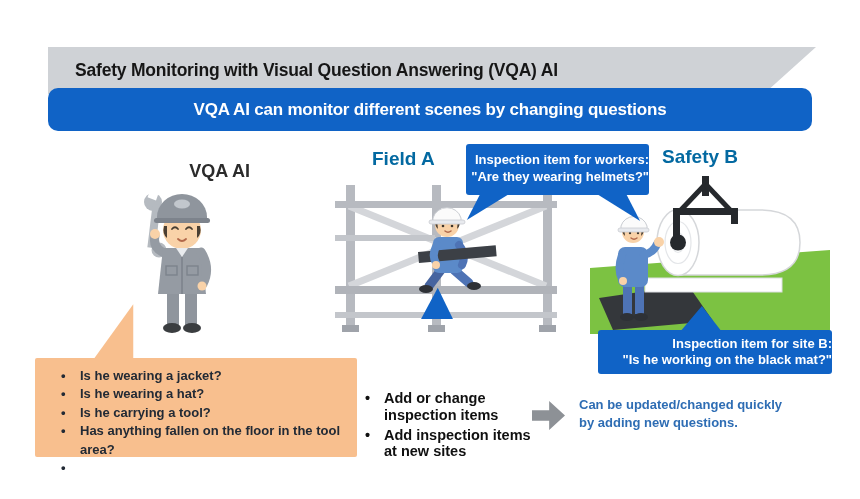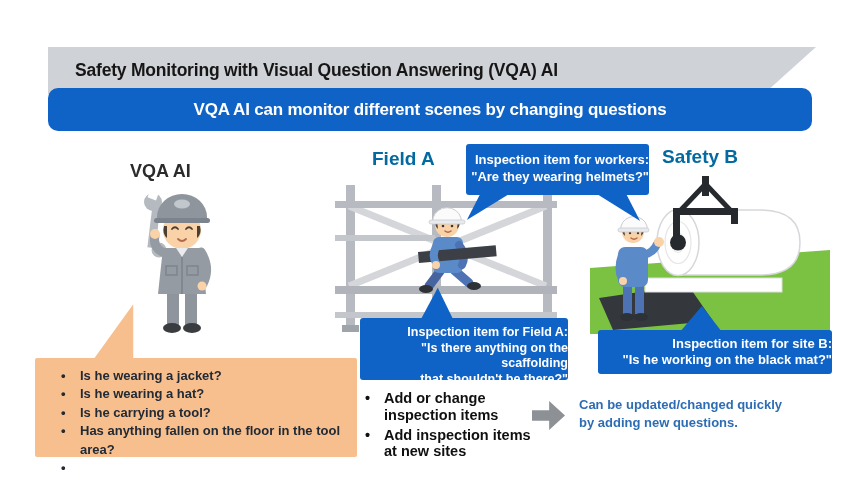--- a/index.html
+++ b/index.html
@@ -10,21 +10,21 @@
   
   .gray-banner{left:48px;top:37px;width:768px;height:47px;background:#cfd2d6;
     clip-path:polygon(0 0,100% 0,93.2% 100%,0 100%);display:flex;align-items:center;margin-top:10px;}
   .gray-banner .title{padding-left:27px;font-size:17.5px;font-weight:bold;color:#161616;letter-spacing:-0.2px;}
   .blue-banner{left:48px;top:88px;width:764px;height:43px;background:#1063c6;
     display:flex;align-items:center;justify-content:center;border-radius:10px;}
   .blue-banner .sub{font-size:17px;font-weight:bold;color:#fff;letter-spacing:-0.2px;}
 
   
   .scene-label{font-size:19px;font-weight:600;color:#0369a1;}
-  .vqa-label{left:130px;top:161px;width:120px;text-align:left;font-size:18px;font-weight:600;color:#2b2b2b;}
+  .vqa-label{left:130px;top:161px;width:120px;text-align:right;font-size:18px;font-weight:600;color:#2b2b2b;}
 
   
   .bubble{background:#1063c6;border-radius:3px;color:#fff;font-weight:bold;
     text-align:right;white-space:pre-line;}
   .bubble-workers{left:466px;top:144px;width:183px;height:51px;font-size:13px;line-height:16.5px;padding-top:8px;box-sizing:border-box;}
   .bubble-a{left:360px;top:318px;width:208px;height:62px;font-size:12.5px;line-height:15.5px;padding-top:7px;box-sizing:border-box;}
   .bubble-b{left:598px;top:330px;width:234px;height:44px;font-size:13px;line-height:16px;padding-top:6px;box-sizing:border-box;}
   .tail{background:#1063c6;}
   .tail-w-left{left:465px;top:194px;width:46px;height:27px;clip-path:polygon(4% 96%,33% 0,96% 0);}
   .tail-w-right{left:595px;top:194px;width:48px;height:28px;clip-path:polygon(4% 0,65% 0,94% 96%);}
@@ -202,23 +202,20 @@
       </g>
     </g>
   </svg>
 
   <div class="abs tail tail-w-left"></div>
   <div class="abs tail tail-w-right"></div>
   <div class="abs bubble bubble-workers">Inspection item for workers:
 "Are they wearing helmets?"</div>
 
   <div class="abs tail tail-a"></div>
-  <div class="abs bubble bubble-a">Inspection item for Field A:
-"Is there anything on the scaffolding
-that shouldn't be there?"</div>
 
   <div class="abs tail tail-b"></div>
   <div class="abs bubble bubble-b">Inspection item for site B:
 "Is he working on the black mat?"</div>
 
   <div class="abs actions">
     <div class="row"><span class="dot">•</span><span>Add or change
 inspection items</span></div>
     <div class="row"><span class="dot">•</span><span>Add inspection items
 at new sites</span></div>

